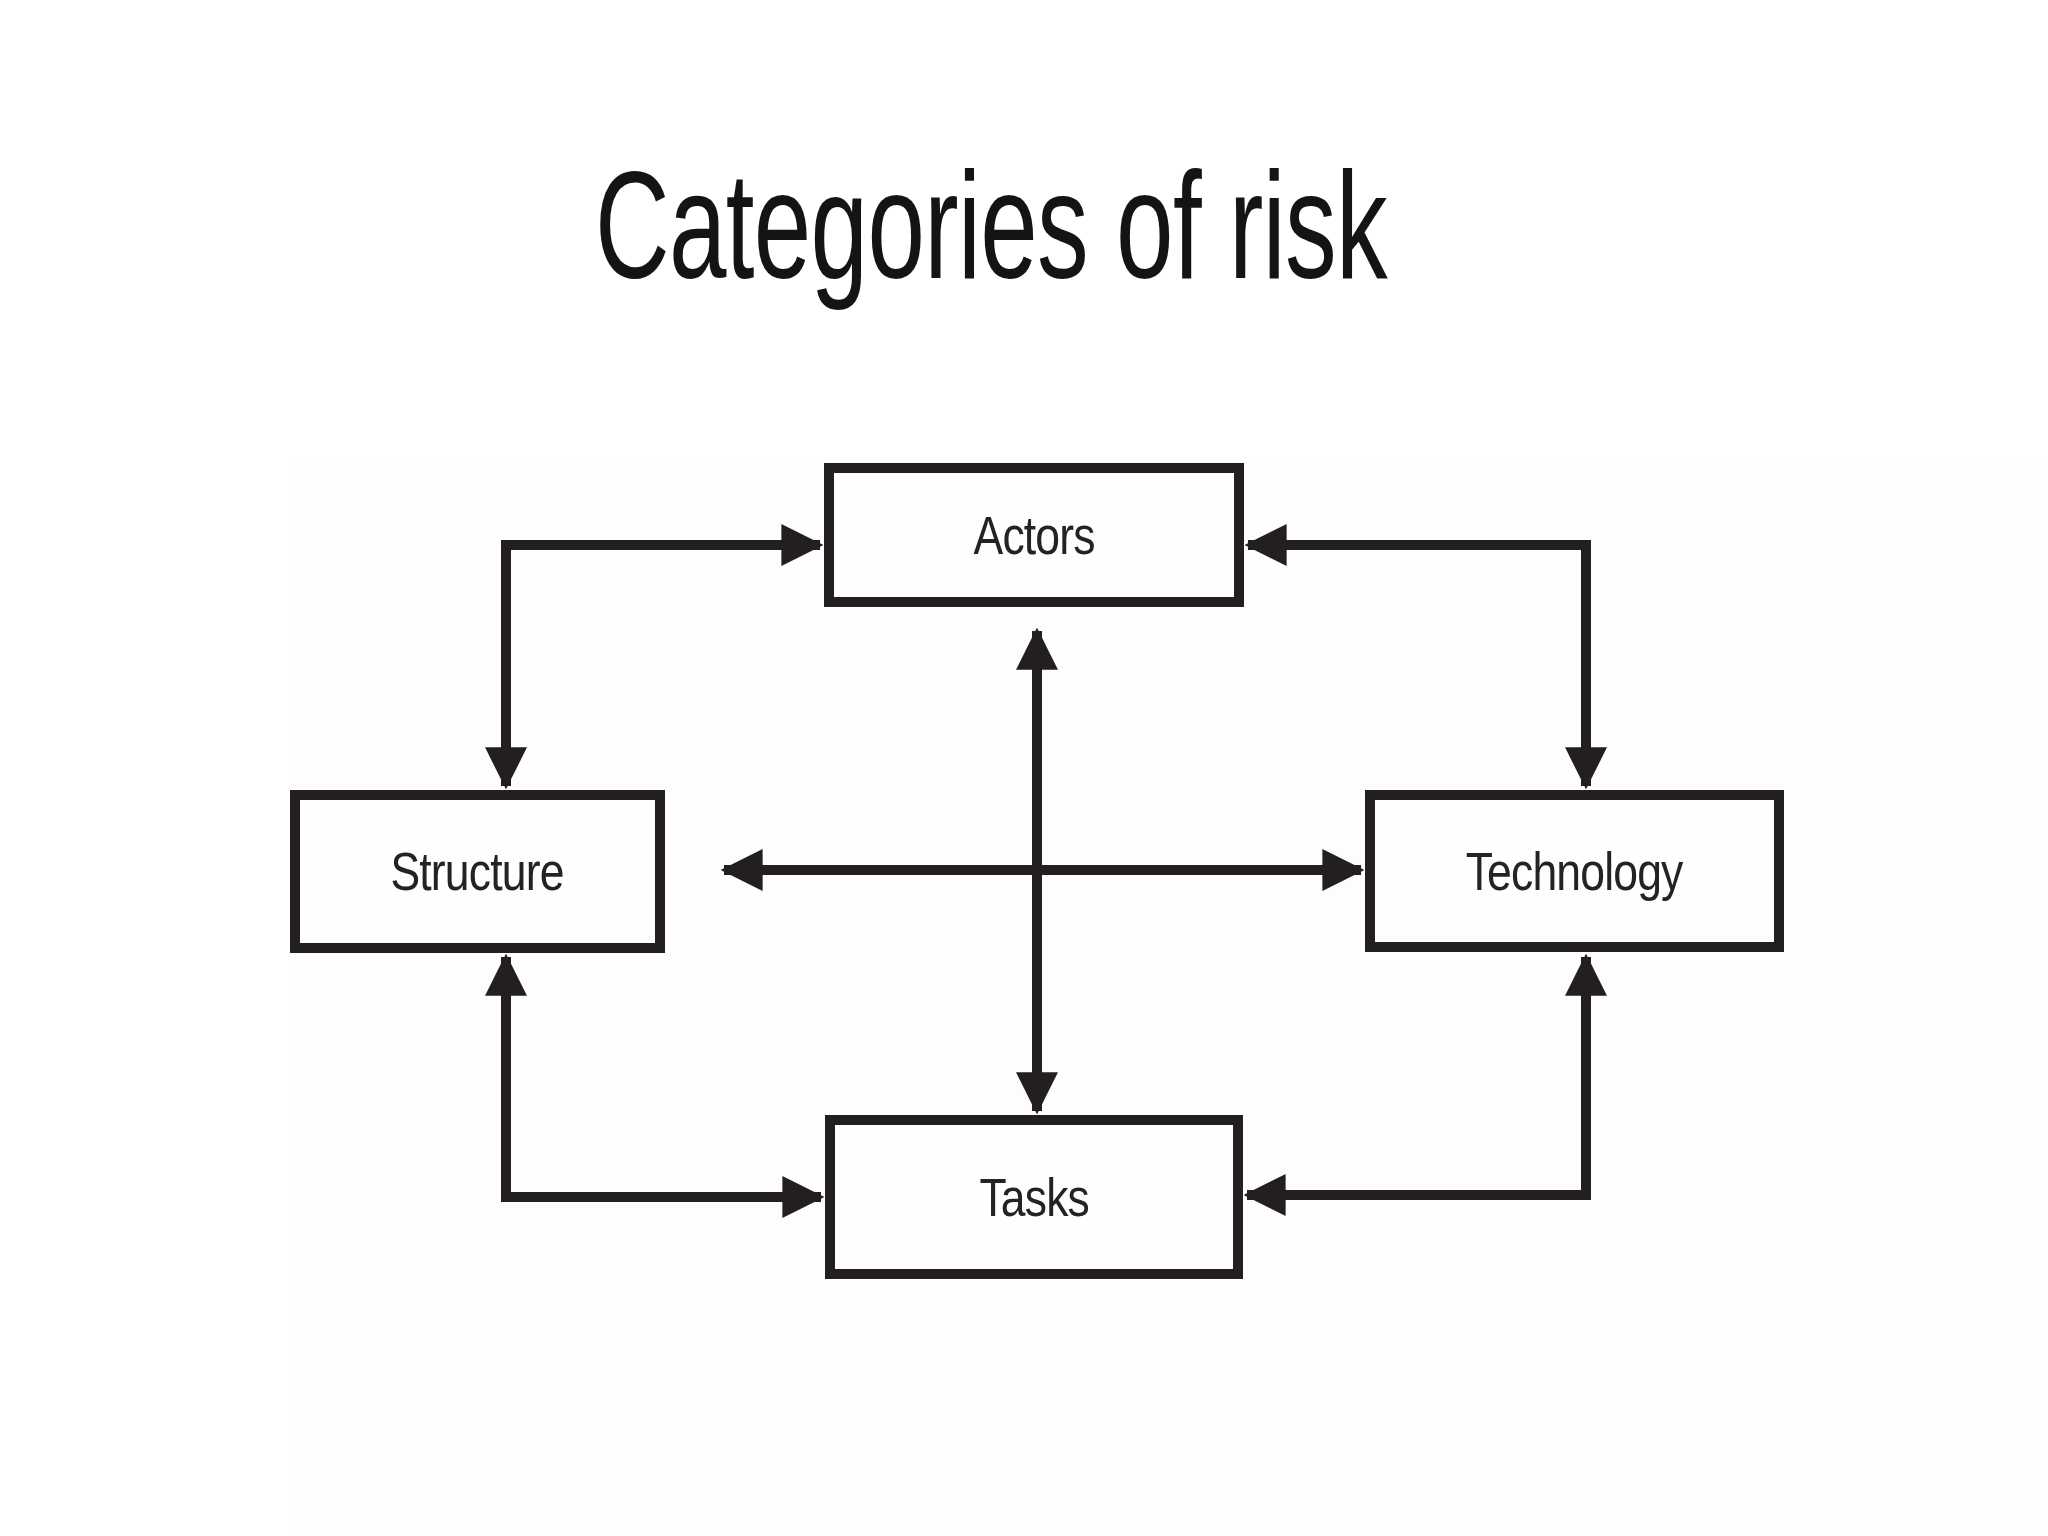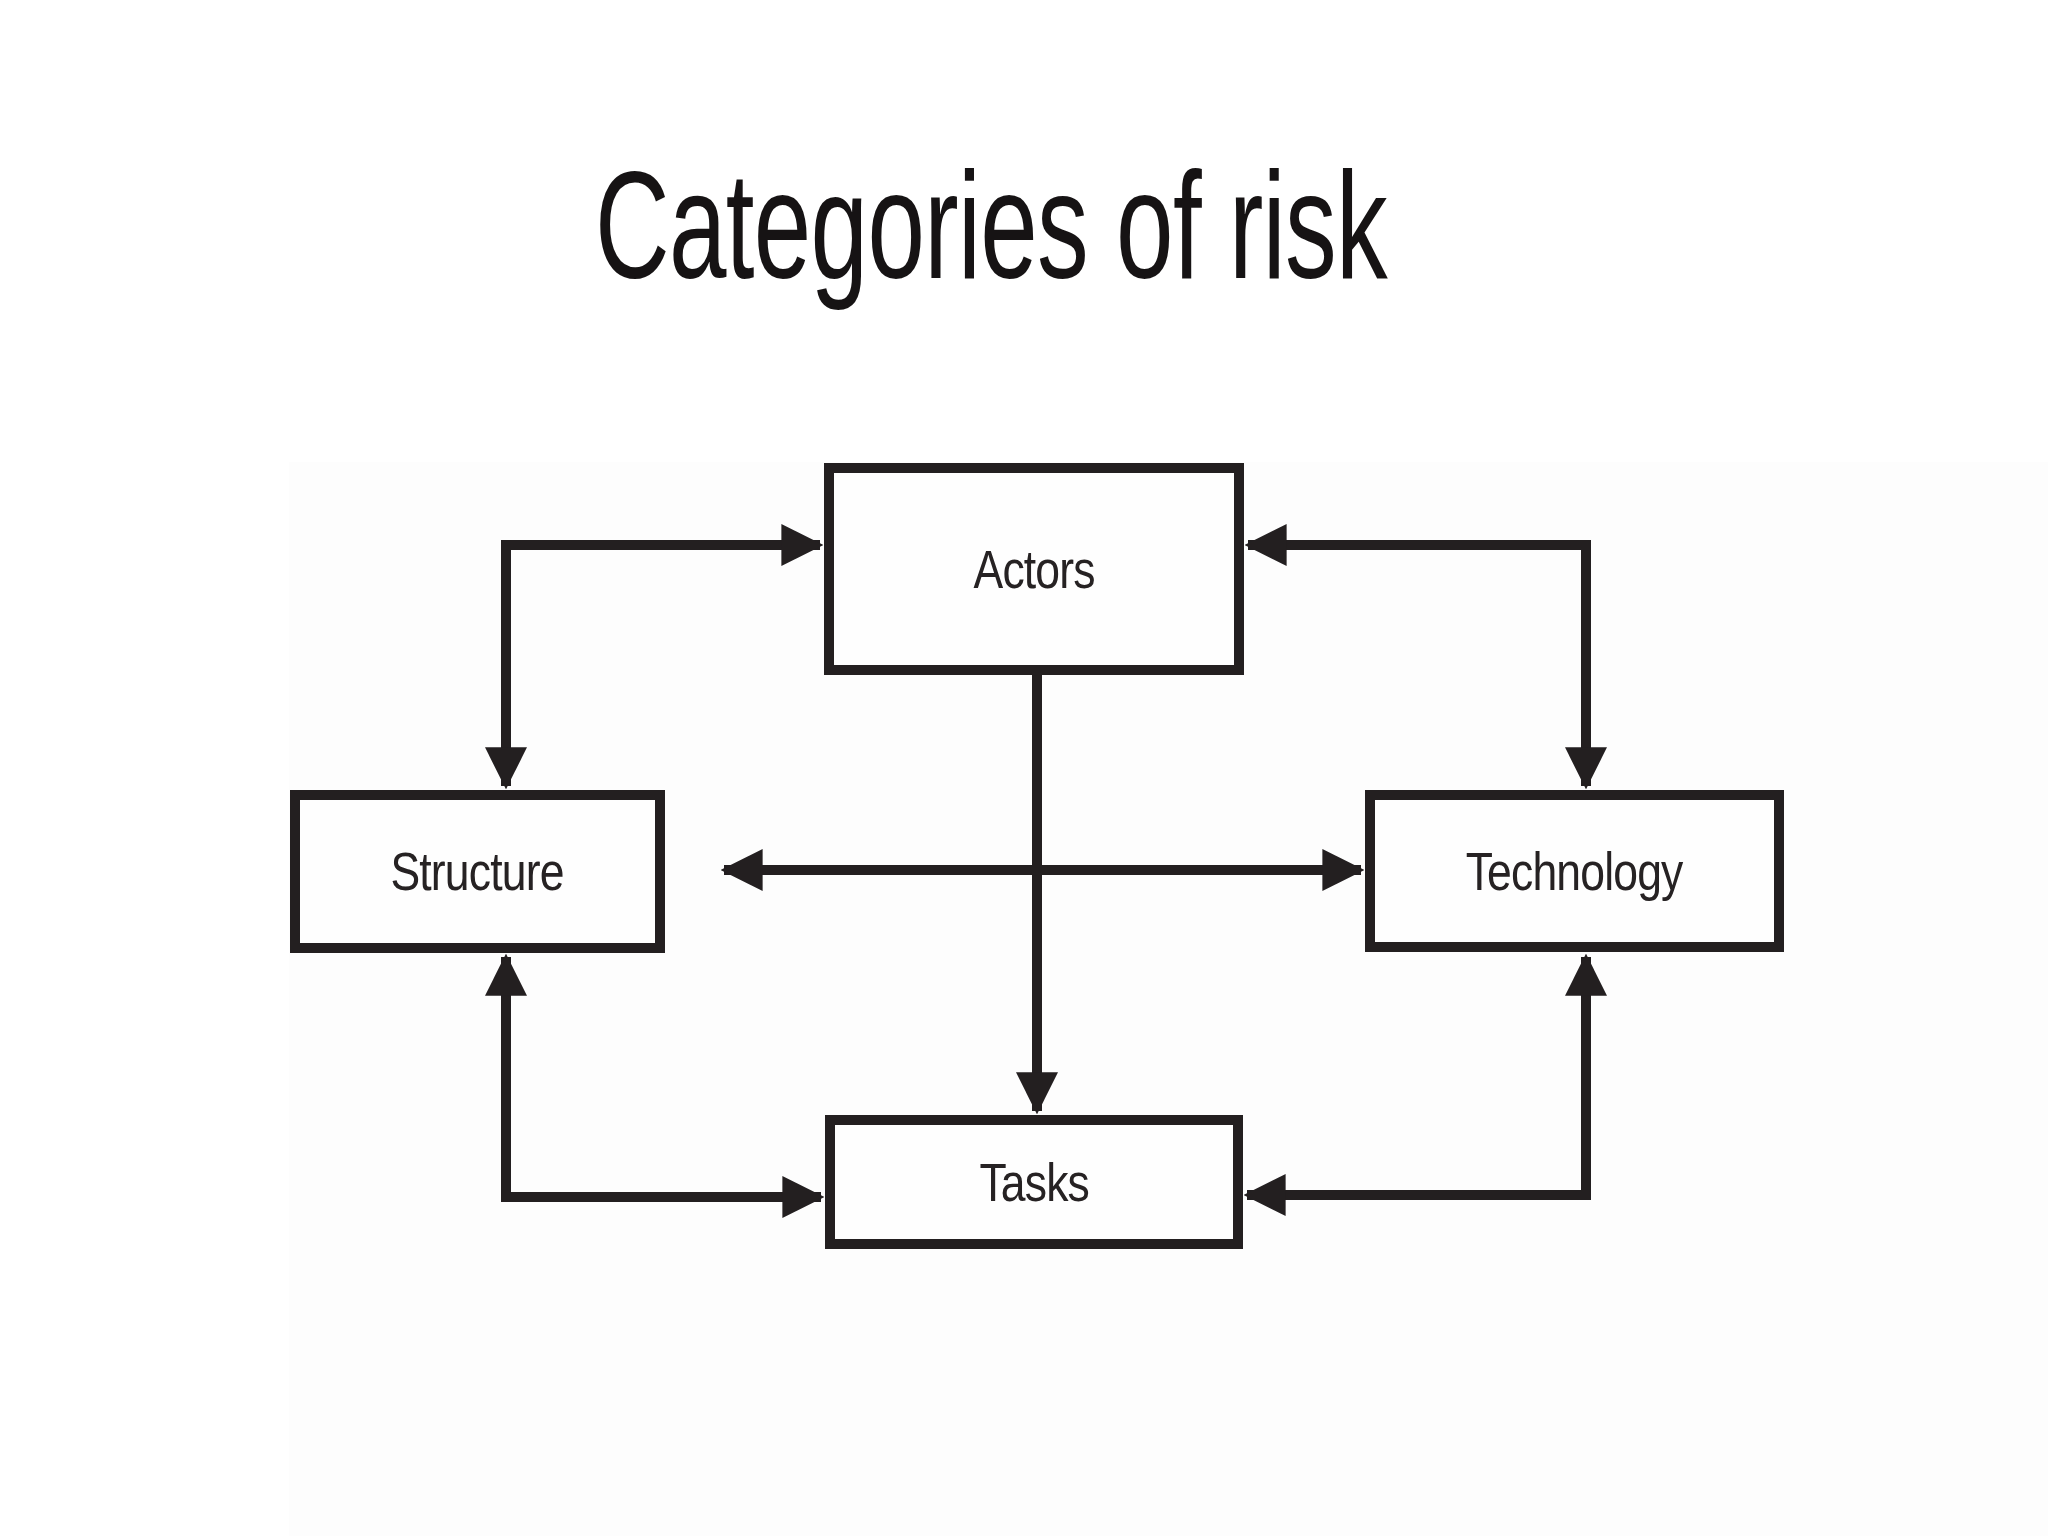--- a/index.html
+++ b/index.html
@@ -67,24 +67,24 @@
     justify-content: center;
   }
   .node span {
     font-size: 53px;
     font-weight: 400;
     color: #262223;
     white-space: nowrap;
     transform: scaleX(0.84);
     letter-spacing: -1px;
   }
-  .node-actors     { left: 792px;  top: 463px;  width: 420px; height: 212px; }
+  .node-actors     { left: 792px;  top: 463px;  width: 420px; height: 144px; }
   .node-structure  { left: 258px;  top: 790px;  width: 375px; height: 163px; }
   .node-technology { left: 1333px; top: 790px;  width: 419px; height: 162px; }
-  .node-tasks      { left: 793px;  top: 1115px; width: 418px; height: 134px; }
+  .node-tasks      { left: 793px;  top: 1115px; width: 418px; height: 164px; }
 </style>
 </head>
 <body>
 
 <div class="slide">
 
   <div class="figure-bg"></div>
 
   <h1 class="title">Categories of risk</h1>
 

